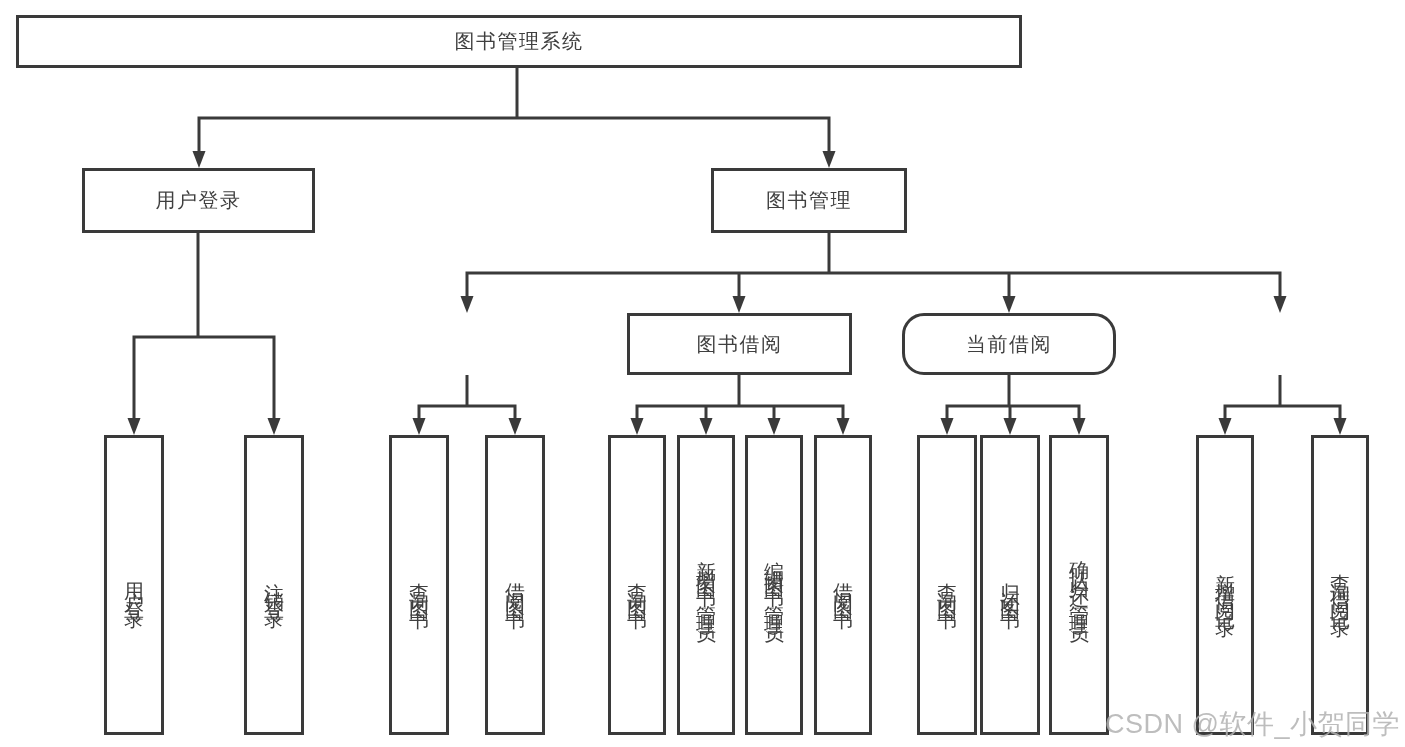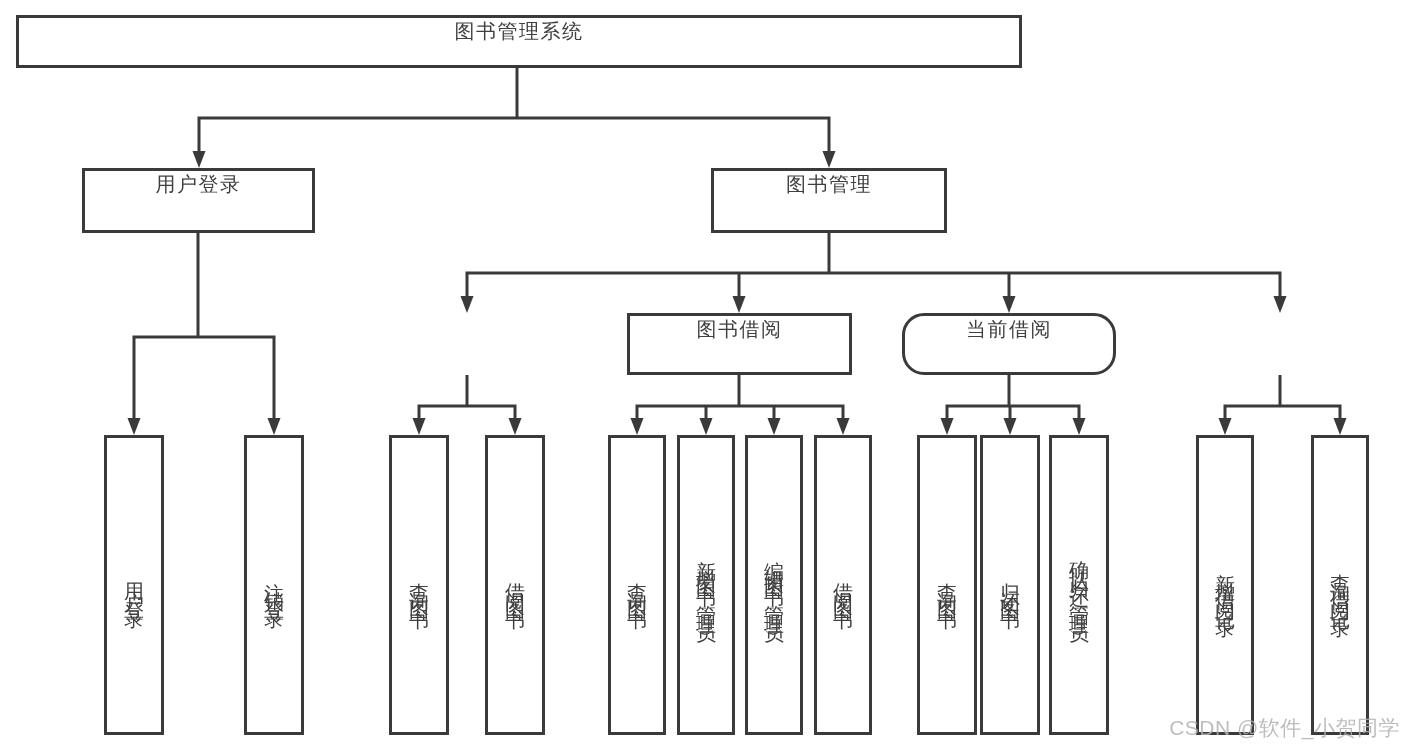--- a/index.html
+++ b/index.html
@@ -16,21 +16,21 @@
     overflow:hidden;
   }
   .wires{position:absolute;left:0;top:0;width:1405px;height:747px;}
   .cline{stroke:var(--line);stroke-width:3;fill:none;stroke-linejoin:miter;}
   .carrow{fill:var(--line);stroke:none;}
   .hbox{
     position:absolute;
     box-sizing:border-box;
     border:3px solid var(--line);
     background:#ffffff;
-    display:flex;justify-content:center;
+    display:flex;align-items:center;justify-content:center;
     color:var(--text);
     font-size:20px;
     letter-spacing:1.5px;
   }
   .vbox{
     position:absolute;
     box-sizing:border-box;
     border:3px solid var(--line);
     background:#ffffff;
     display:flex;align-items:center;justify-content:center;
@@ -40,21 +40,21 @@
     writing-mode:vertical-rl;
     text-orientation:mixed;
     font-size:20px;
     letter-spacing:0.45em;
     line-height:1.05;
     white-space:nowrap;
   }
   .watermark{
     position:absolute;
     right:5px;bottom:5px;
-    font-size:21px;
+    font-size:27px;
     color:var(--wm);
     letter-spacing:0.5px;
     z-index:5;
     pointer-events:none;
   }
 </style>
 </head>
 <body>
 
 <div class="canvas">
@@ -121,21 +121,21 @@
     </g>
   </svg>
 
   <div class="hbox" style="left:16px;top:15px;width:1006px;height:53px;">
     <span>图书管理系统</span>
   </div>
 
   <div class="hbox" style="left:82px;top:168px;width:233px;height:65px;">
     <span>用户登录</span>
   </div>
-  <div class="hbox" style="left:711px;top:168px;width:236px;height:65px;">
+  <div class="hbox" style="left:711px;top:168px;width:196px;height:65px;">
     <span>图书管理</span>
   </div>
 
   <div class="hbox" style="left:627px;top:313px;width:225px;height:62px;">
     <span>图书借阅</span>
   </div>
   <div class="hbox" style="left:902px;top:313px;width:214px;height:62px;border-radius:22px;">
     <span>当前借阅</span>
   </div>
 

